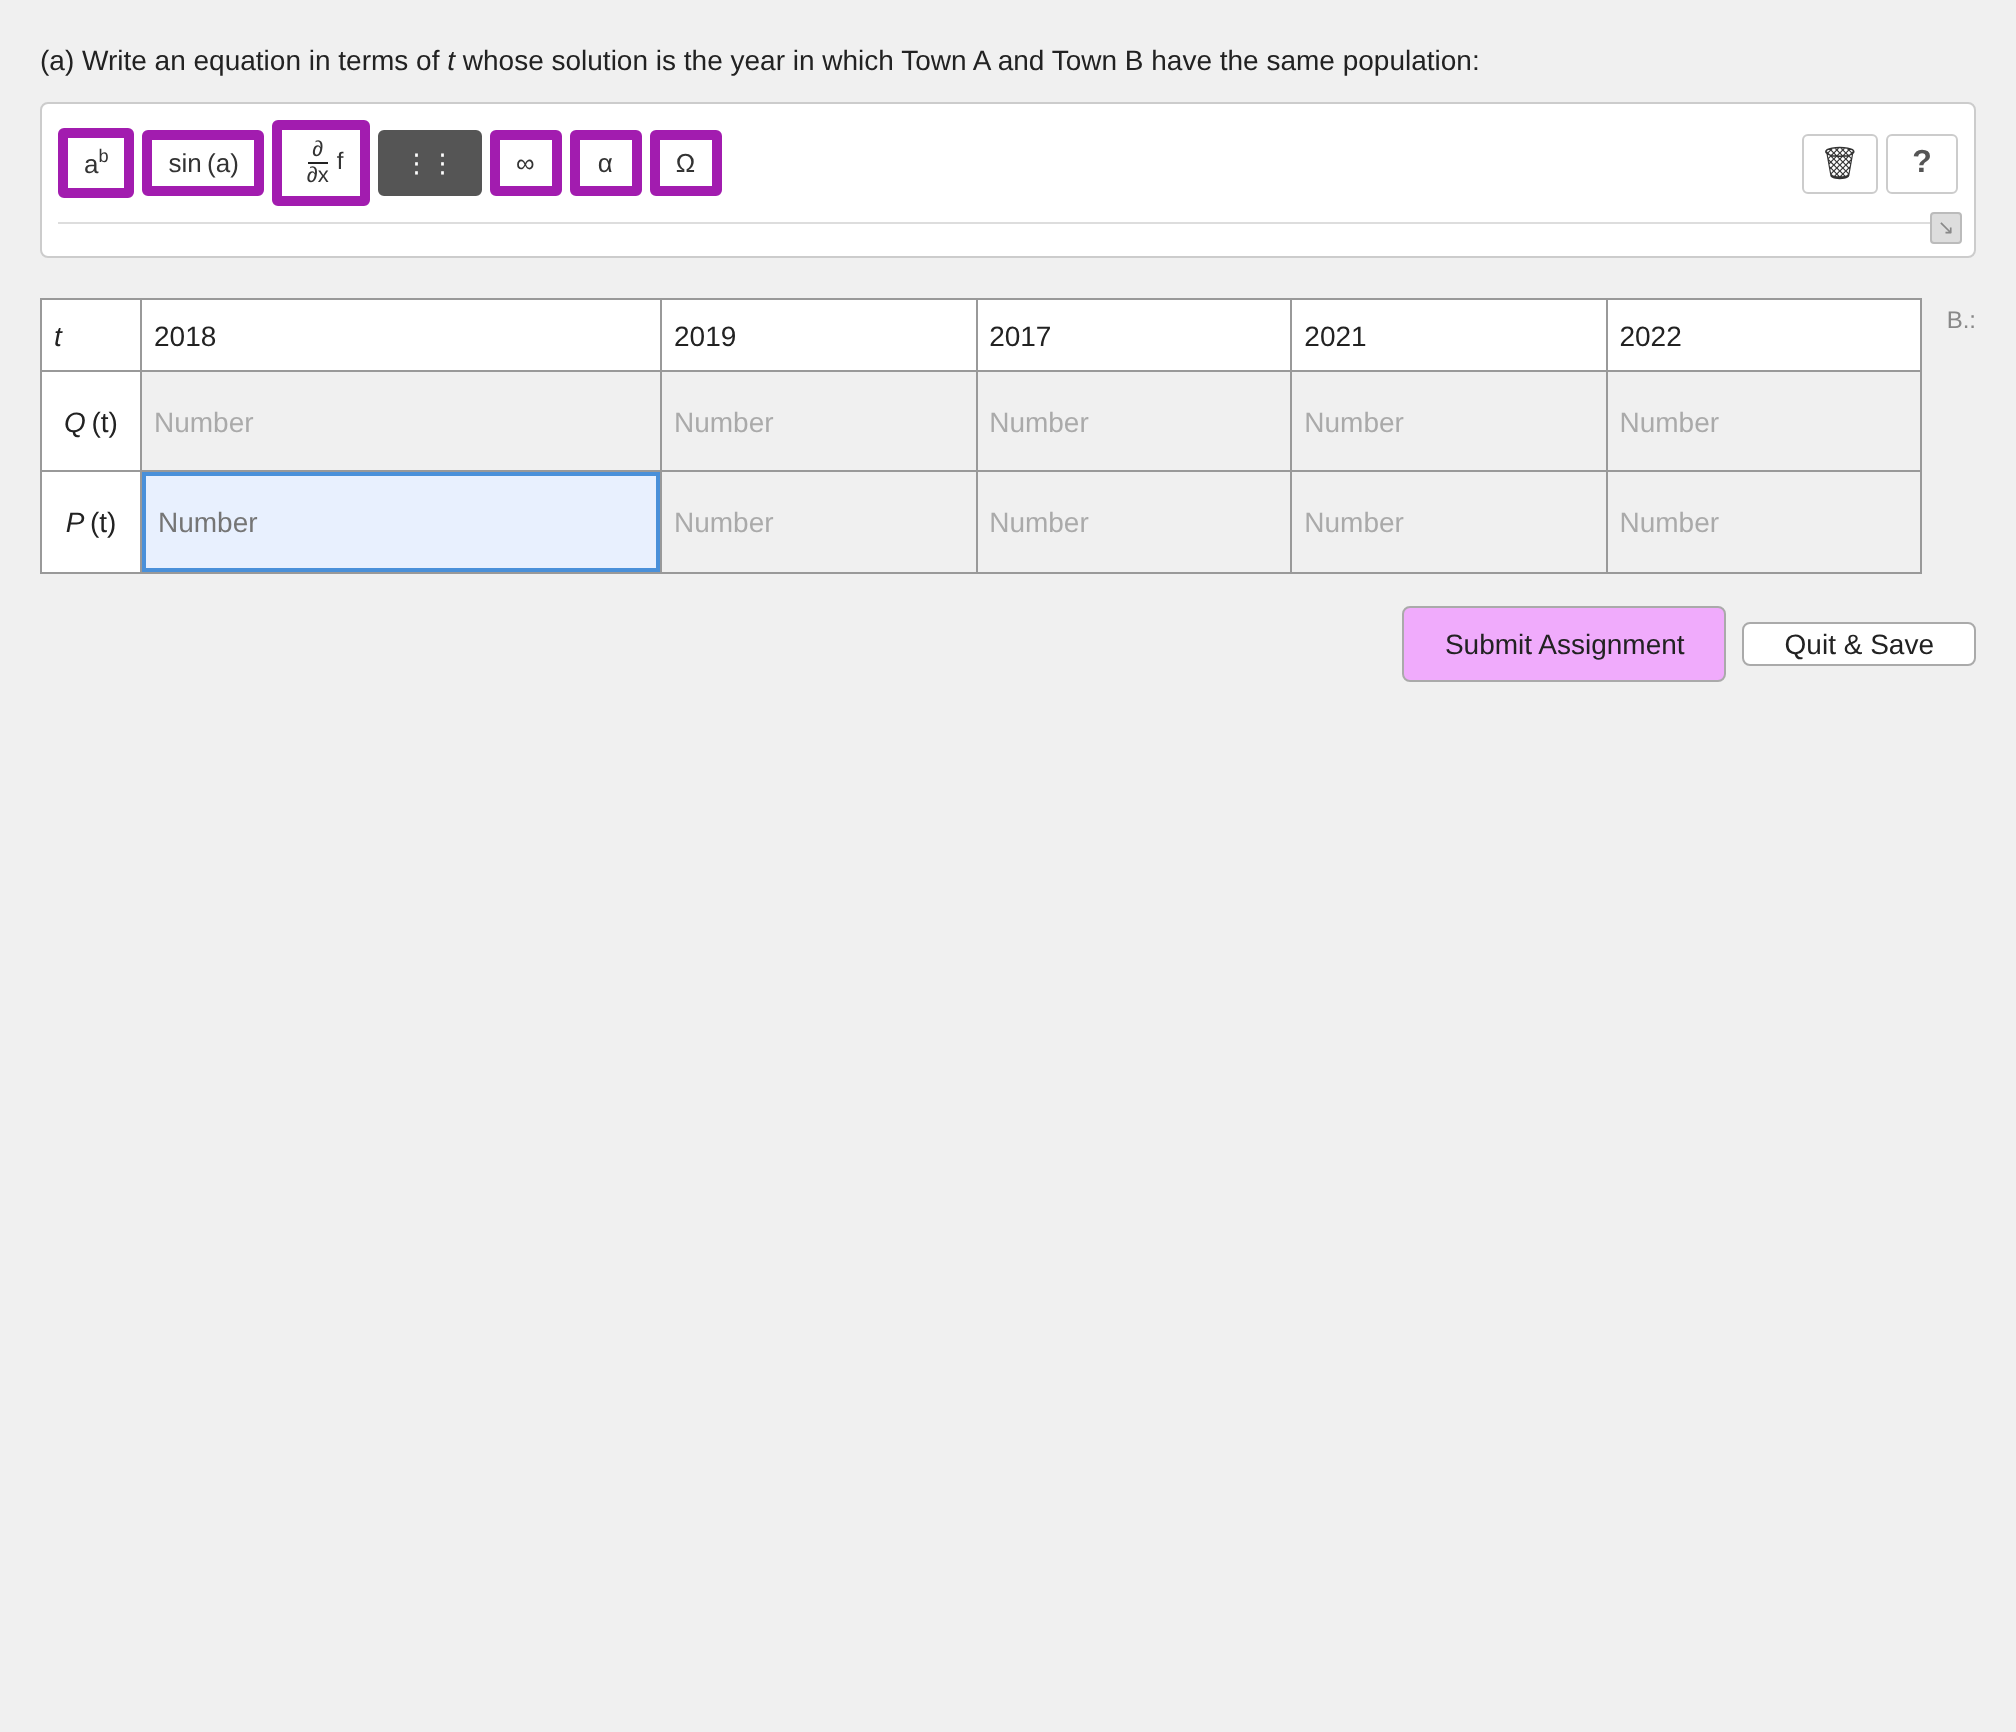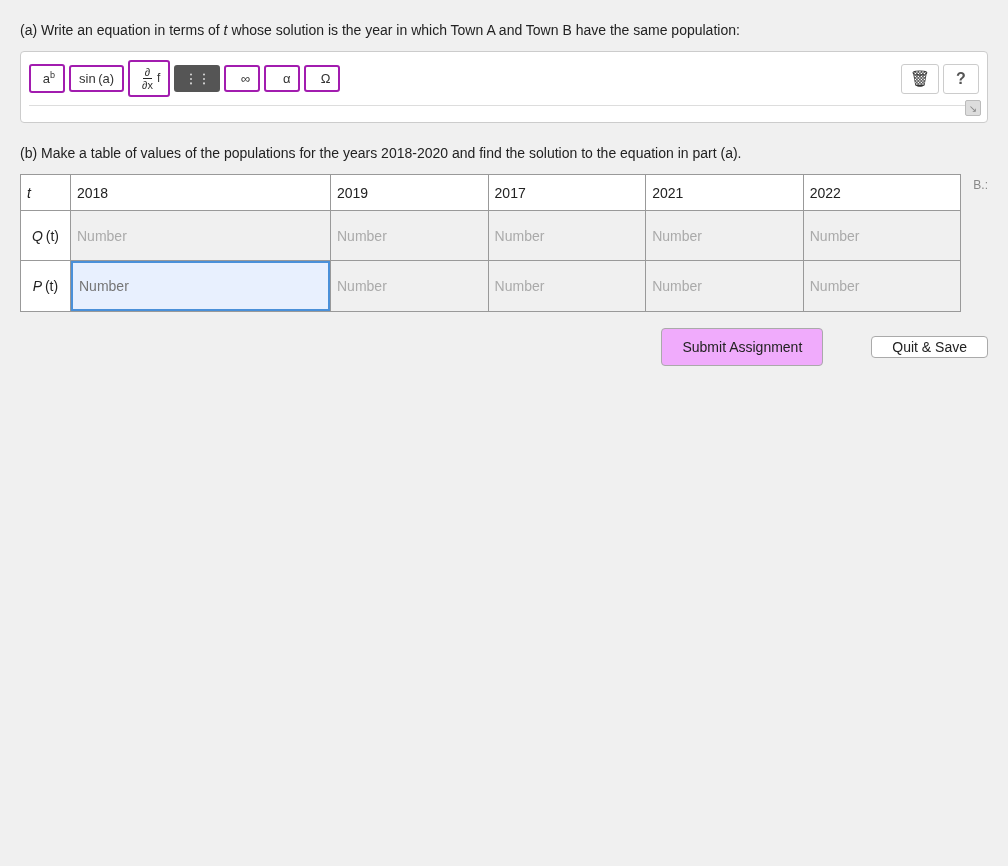--- a/index.html
+++ b/index.html
@@ -31,28 +31,28 @@
     }
     .math-toolbar {
       display: flex;
       align-items: center;
       gap: 4px;
       border-bottom: 1px solid #ddd;
       padding-bottom: 8px;
       margin-bottom: 8px;
     }
     .toolbar-btn {
-      border: 2px solid #a21caf;
+      border: 5px solid #a21caf;
       background: white;
       border-radius: 3px;
       padding: 4px 8px;
       cursor: pointer;
       font-size: 13px;
       min-width: 36px;
-      text-align: right;
+      text-align: center;
       color: #333;
     }
     .toolbar-btn.dark {
       background: #555;
       color: white;
       border-color: #555;
     }
     .toolbar-spacer { flex: 1; }
     .toolbar-btn-icon {
       border: 1px solid #ccc;
@@ -175,21 +175,20 @@
       color: #222;
     }
     .btn-quit {
       background: white;
       border: 1px solid #aaa;
       border-radius: 4px;
       padding: 2px 20px;
       font-size: 14px;
       cursor: pointer;
       color: #222;
-      margin-left: 40px;
     }
     .table-note {
       font-size: 12px;
       color: #888;
       align-self: flex-start;
       margin-top: 4px;
       margin-left: 4px;
     }
     sup { font-size: 0.7em; vertical-align: super; }
     .frac { display: inline-flex; flex-direction: column; align-items: center; vertical-align: middle; font-size: 0.85em; margin: 0 2px; }
@@ -220,23 +219,20 @@
       <button class="toolbar-btn">∞</button>
       <button class="toolbar-btn">α</button>
       <button class="toolbar-btn">Ω</button>
       <div class="toolbar-spacer"></div>
       <button class="toolbar-btn-icon">🗑</button>
       <button class="toolbar-btn-icon" style="font-weight:bold; color:#555;">?</button>
     </div>
     <div class="resize-handle">↘</div>
   </div>
 
-  <p class="part-b-label">
-    <span>(b) Make a table of values of the populations for the years 2018-2020 and find the solution to the equation in part (a).</span>
-  </p>
 
   <div class="table-container">
     <table class="values-table">
 
       <tbody>
           <tr class="header-row">
         <td><i>t</i></td>
         <td><span>2018</span></td>
         <td><span>2019</span></td>
         <td><span>2017</span></td>

